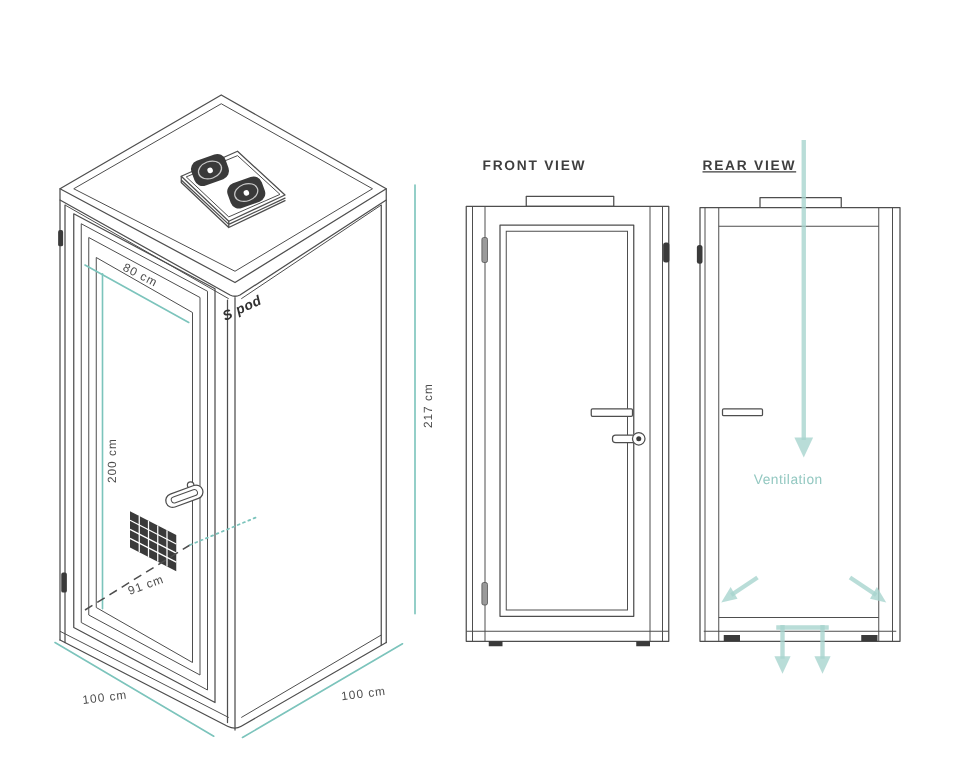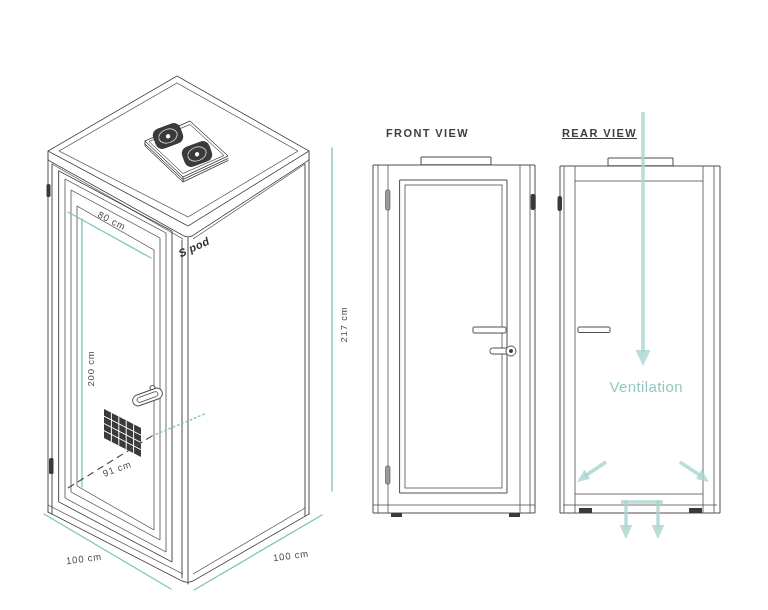--- a/index.html
+++ b/index.html
@@ -18,21 +18,21 @@
   .ta {stroke:var(--teal-arrow);fill:none;stroke-width:3.5;opacity:.8;}
   .taf{fill:var(--teal-arrow);opacity:.8;}
   .dark{fill:var(--grille);}
   .mid {fill:#9a9a9a;stroke:var(--line);stroke-width:.6;}
   .white{stroke:#ffffff;stroke-width:1;fill:none;}
   
   .lbl{position:absolute;white-space:nowrap;}
   .view-label{font-size:11px;font-weight:700;letter-spacing:1.4px;color:var(--ink);}
   .dim{width:60px;text-align:center;font-size:9.5px;letter-spacing:.8px;color:var(--dim-text);transform-origin:center;}
   .rot-90{transform:rotate(-90deg);}
-  .vent-label{width:80px;text-align:right;font-size:15px;letter-spacing:.4px;color:var(--teal-text);}
+  .vent-label{width:80px;text-align:left;font-size:11px;letter-spacing:.4px;color:var(--teal-text);}
   .logo{width:60px;text-align:center;font-size:11px;font-weight:800;font-style:italic;
         letter-spacing:.5px;color:#303030;transform:rotate(-25deg);}
 </style>
 </head>
 <body>
 
 <div class="canvas">
 
   <svg width="768" height="610" viewBox="0 0 768 610">
 

